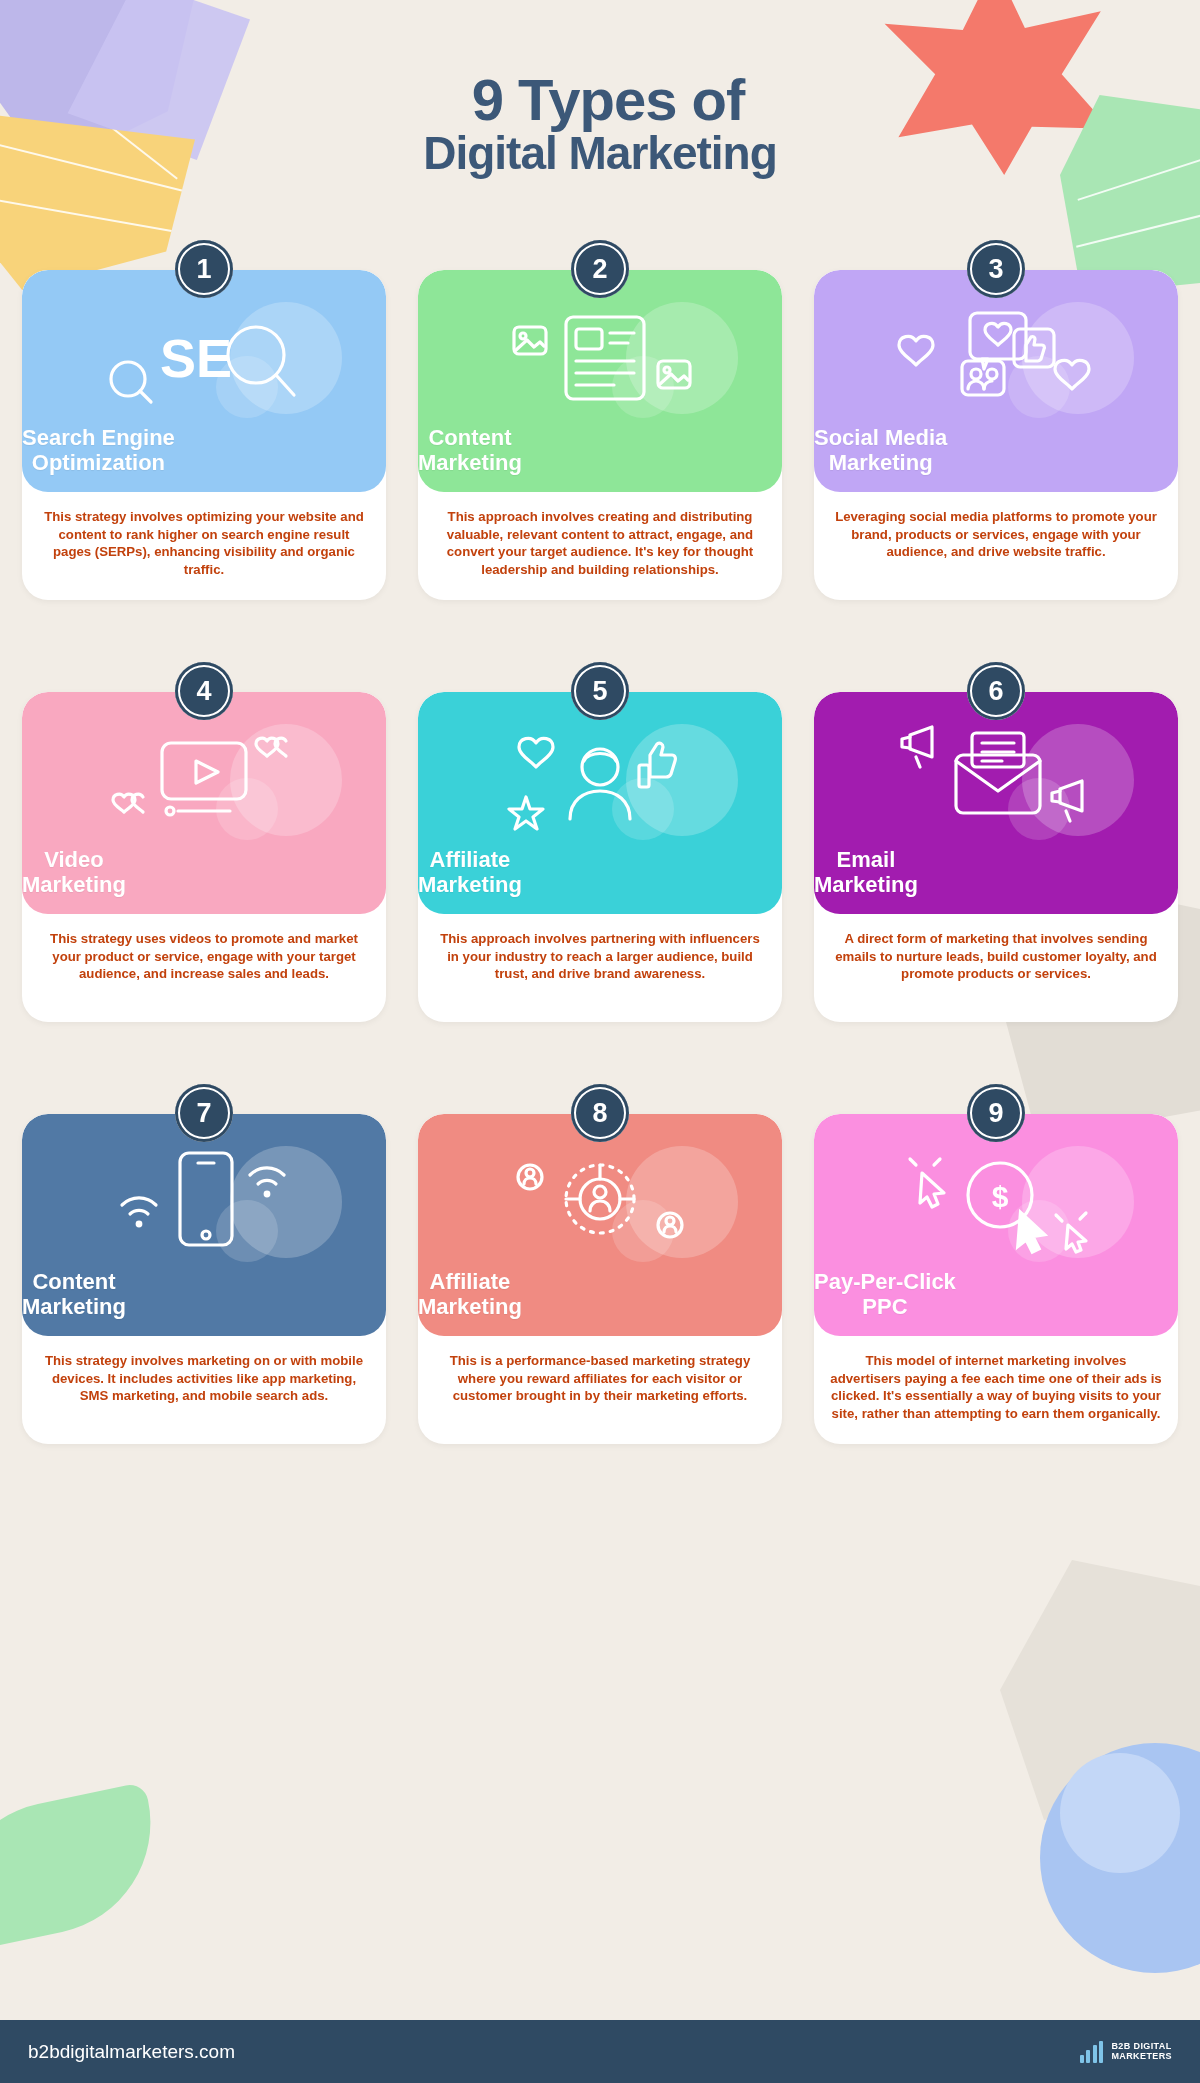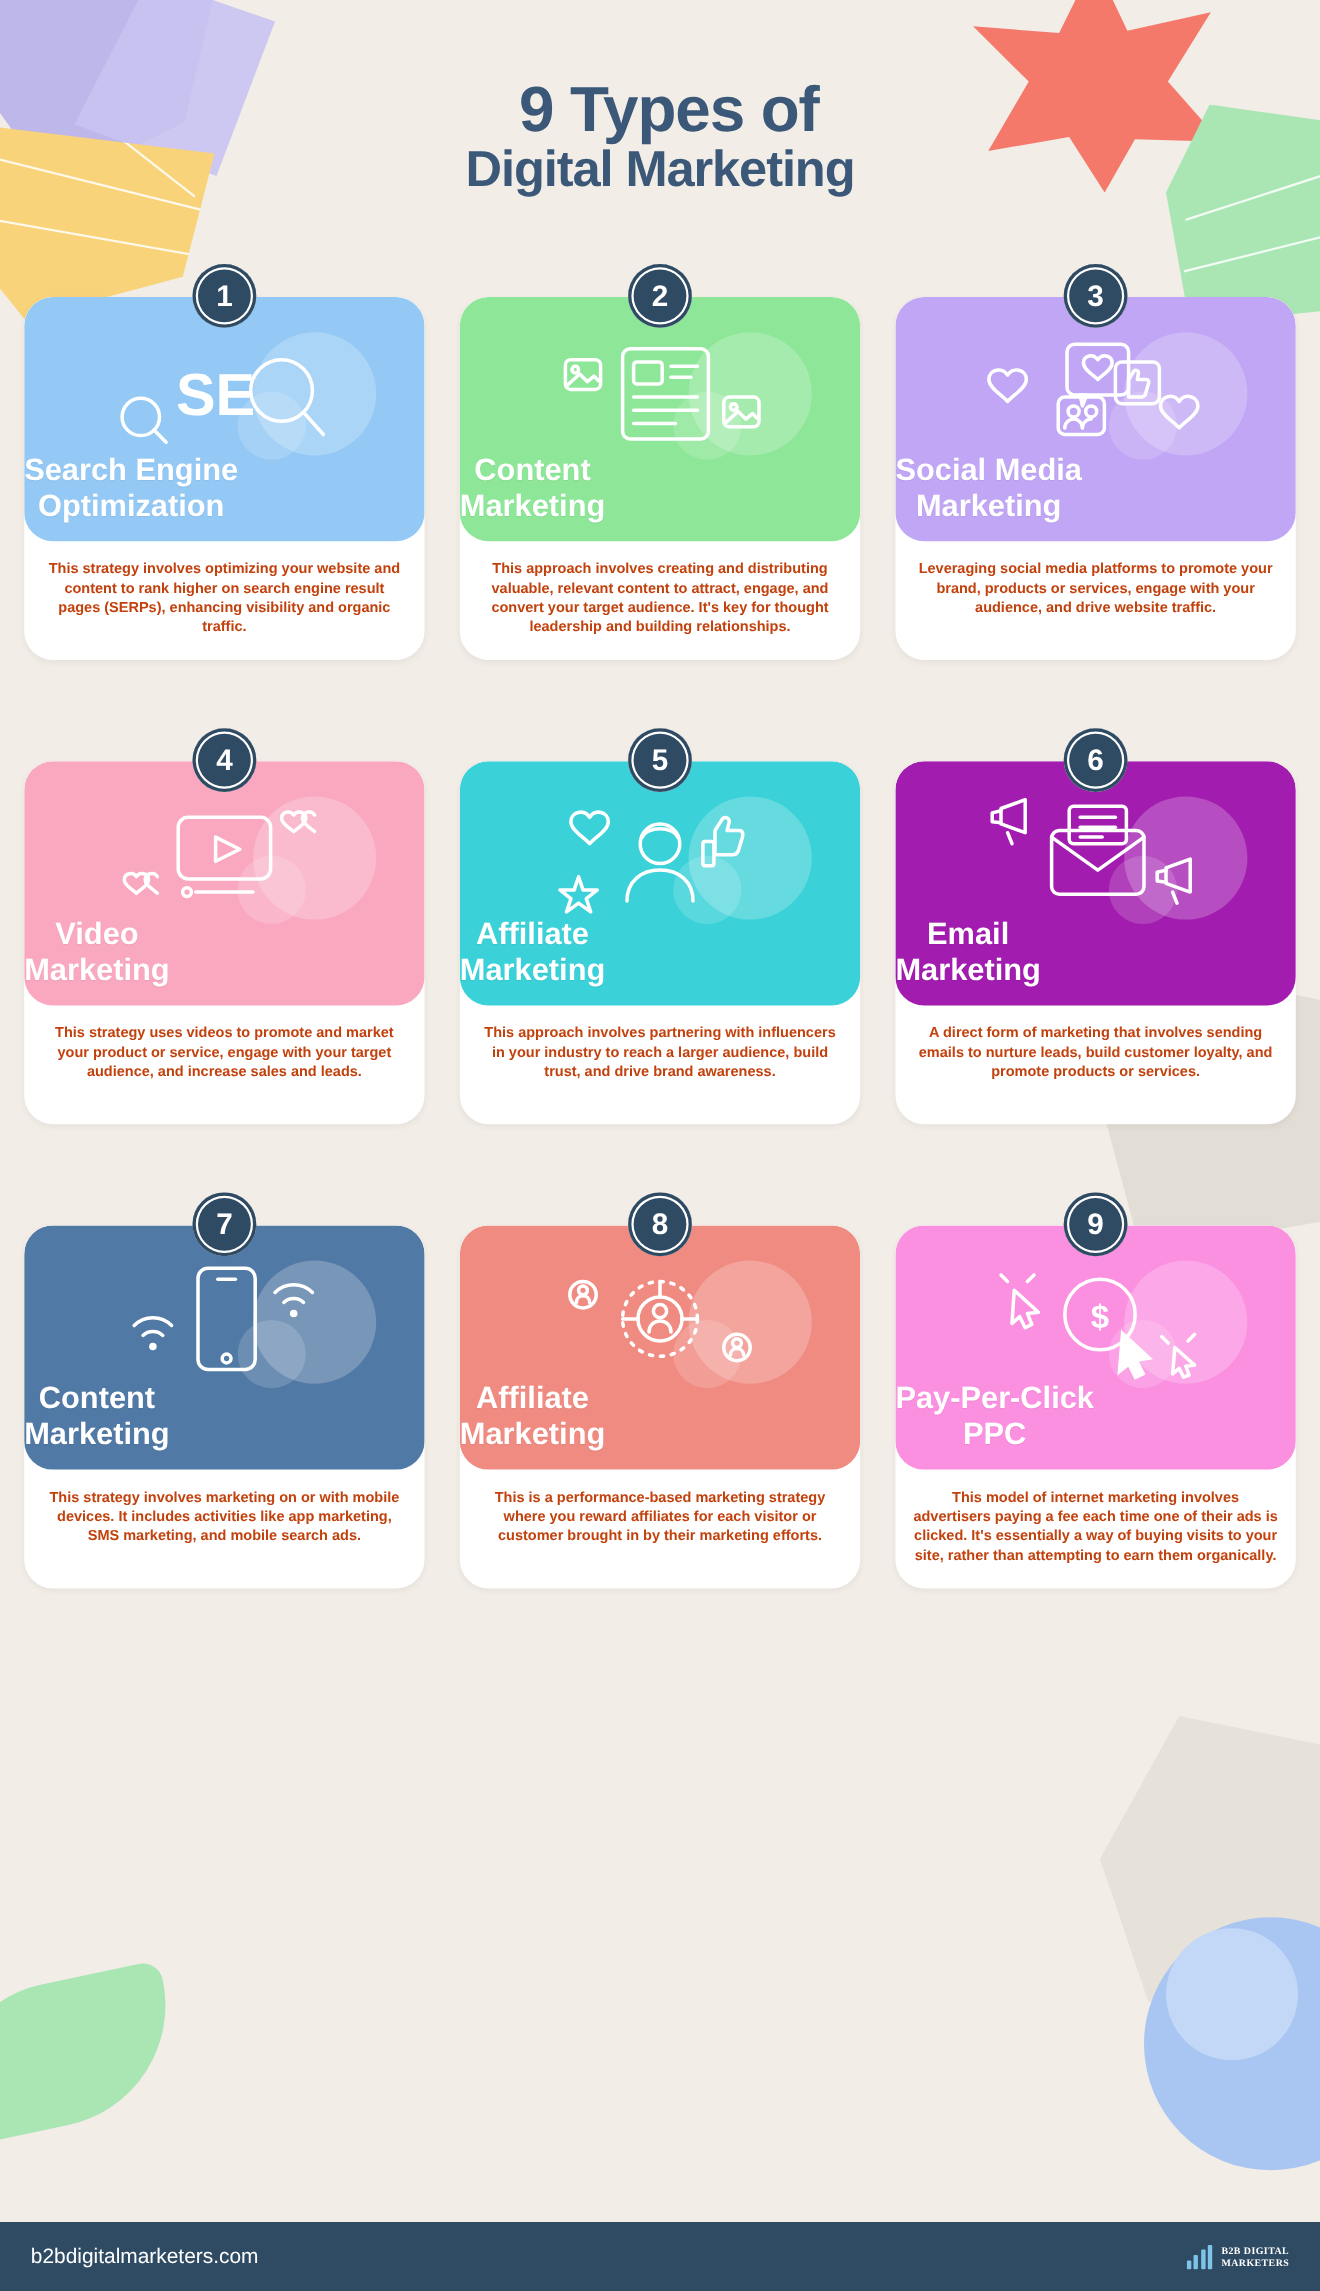--- a/index.html
+++ b/index.html
@@ -145,21 +145,21 @@
   .icon-area {
     position: absolute; left: 0; right: 0; top: 18px;
     height: 140px;
     display: flex; align-items: center; justify-content: center;
   }
   .icon-area svg { overflow: visible; }
 
   .card-title {
     position: relative;
     color: #ffffff;
-    font-size: 28px; font-weight: bold;
+    font-size: 22px; font-weight: bold;
     text-align: center;
     line-height: 1.16;
     z-index: 3;
     text-shadow: 0 1px 1px rgba(0,0,0,.06);
   }
 
   .card-desc {
     padding: 16px 16px 20px;
     color: #c2410c;
     font-size: 13.2px;
@@ -172,21 +172,21 @@
   .footer {
     position: absolute; left: 0; right: 0; bottom: 0;
     height: 63px;
     background: #2f4a63;
     display: flex; align-items: center;
     justify-content: space-between;
     padding: 0 28px;
     z-index: 8;
   }
   .footer-url { color: #ffffff; font-size: 19px; }
-  .footer-brand { display: flex; align-items: center; gap: 8px; font-family: Liberation Serif, serif; }
+  .footer-brand { display: flex; gap: 8px; }
   .bars { display: flex; align-items: flex-end; gap: 2.5px; height: 22px; }
   .bars i { display: block; width: 4px; background: #7fc4e8; border-radius: 1px; }
   .brand-txt { color: #ffffff; font-size: 9px; font-weight: bold; line-height: 1.18; letter-spacing: .4px; }
 </style>
 </head>
 <body>
 
 <div id="page">
 
   <div class="deco deco-tl-purple"></div>

